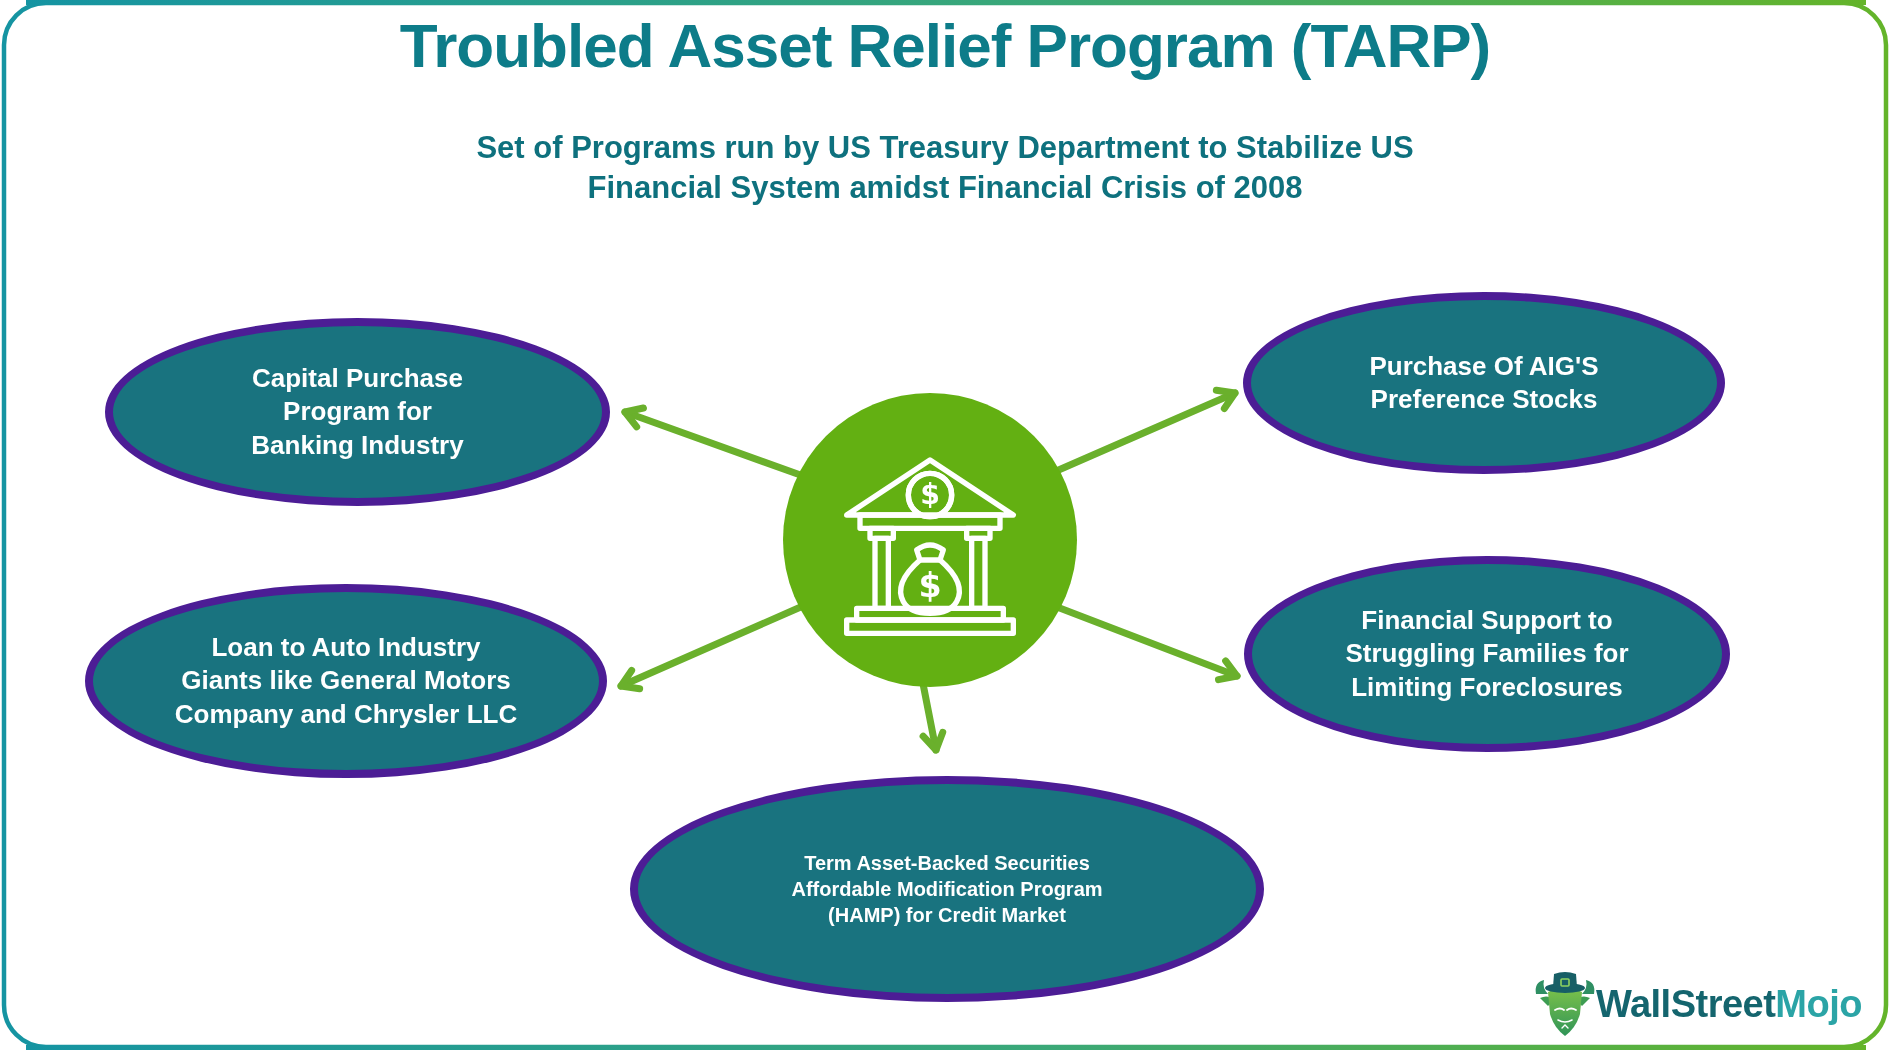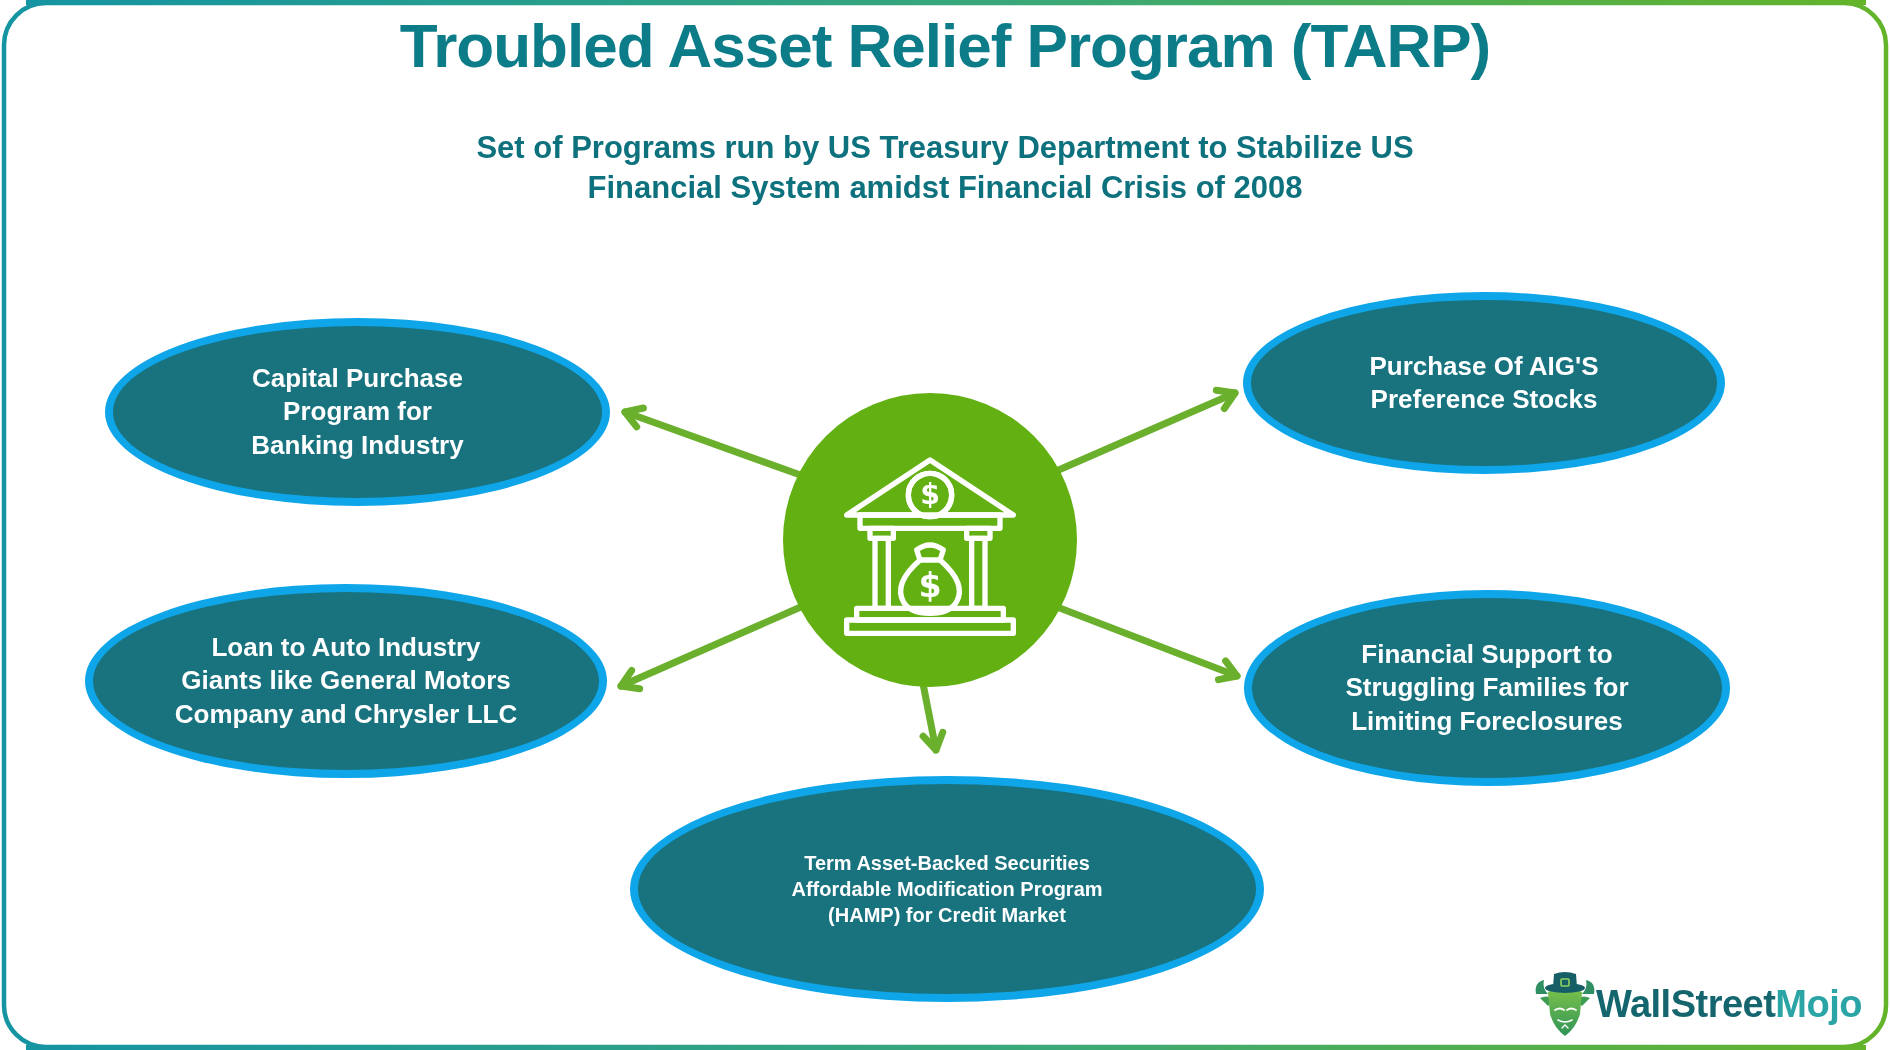--- a/index.html
+++ b/index.html
@@ -16,21 +16,21 @@
     color:#0d7c89;
   }
   .subtitle {
     position:absolute; left:0; top:128px; width:100%;
     text-align:center; font-size:31px; font-weight:bold; line-height:1.28;
     color:#0e717e;
   }
 
   .node {
     position:absolute; border-radius:50%;
-    background:#19737f; border:8px solid #0ea5e9;
+    background:#19737f; border:8px solid #4c1d95;
     display:flex; flex-direction:column; align-items:center; justify-content:center;
     text-align:center; color:#ffffff; font-weight:bold;
   }
   .node span { display:block; }
   .node-sm { font-size:26px; line-height:1.28; }
   .node-lg { font-size:20px; line-height:1.3; }
 
   .center-hub {
     position:absolute; left:783px; top:393px; width:294px; height:294px;
     border-radius:50%; background:#63b012;
@@ -122,21 +122,21 @@
     <span>Purchase Of AIG'S</span>
     <span>Preference Stocks</span>
   </div>
 
   <div class="node node-sm" style="left:85px; top:584px; width:522px; height:194px;">
     <span>Loan to Auto Industry</span>
     <span>Giants like General Motors</span>
     <span>Company and Chrysler LLC</span>
   </div>
 
-  <div class="node node-sm" style="left:1244px; top:590px; width:486px; height:196px;">
+  <div class="node node-sm" style="left:1244px; top:556px; width:486px; height:196px;">
     <span>Financial Support to</span>
     <span>Struggling Families for</span>
     <span>Limiting Foreclosures</span>
   </div>
 
   <div class="node node-lg" style="left:630px; top:776px; width:634px; height:226px;">
     <span>Term Asset-Backed Securities</span>
     <span>Affordable Modification Program</span>
     <span>(HAMP) for Credit Market</span>
   </div>

